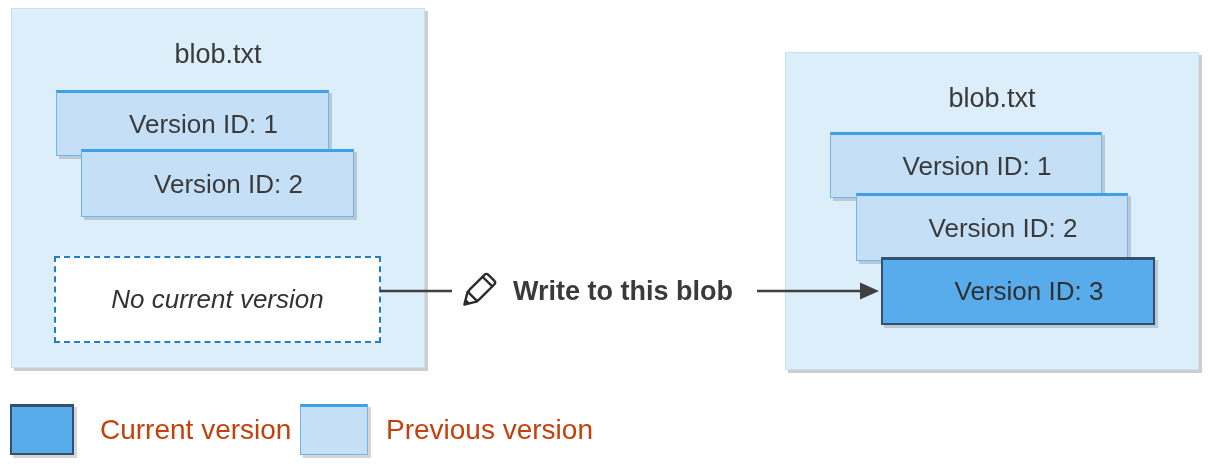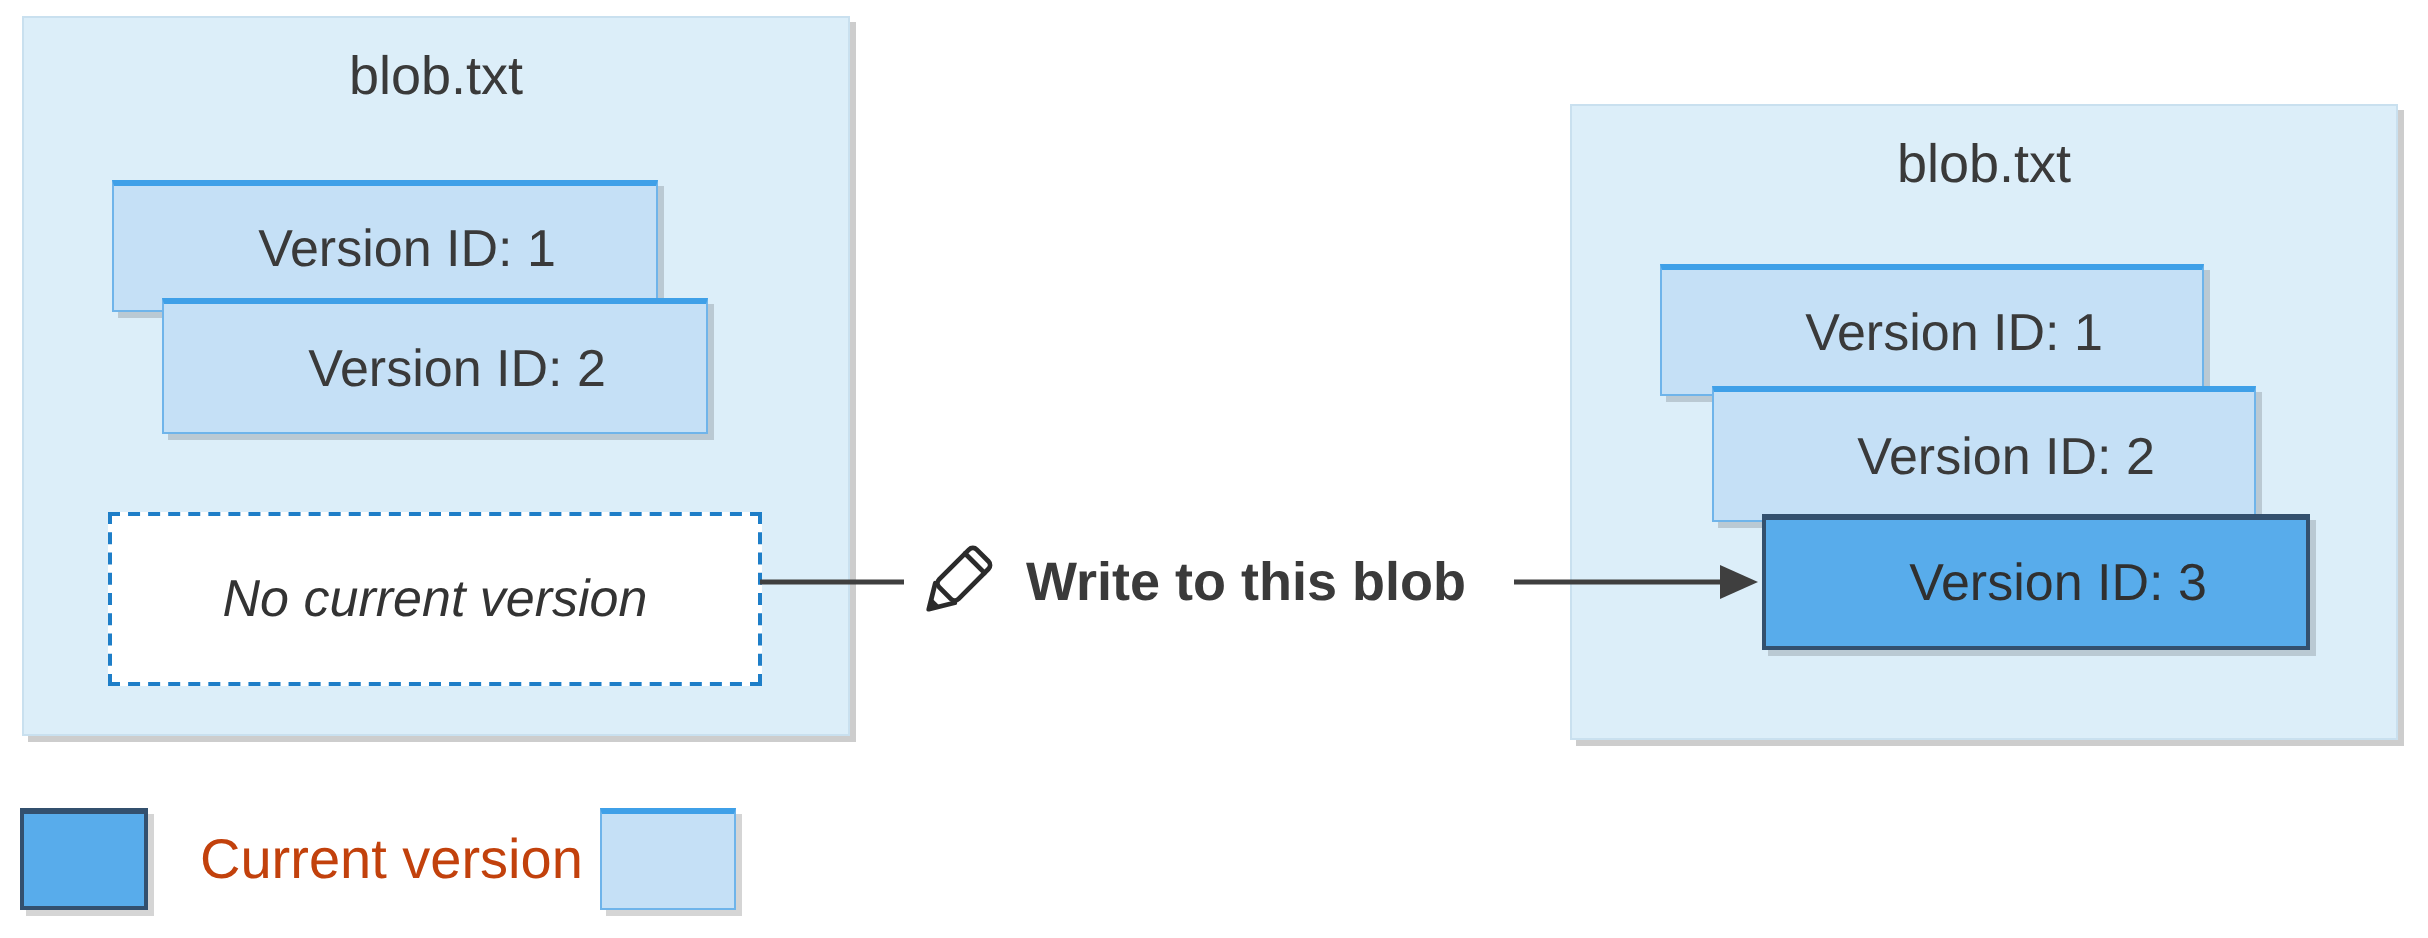--- a/index.html
+++ b/index.html
@@ -14,21 +14,21 @@
   .blob-container{
     position:absolute;
     background:var(--container-fill,#dceef9);
     border:1px solid var(--container-border,#c9e0ef);
     box-shadow:3px 3px 0 var(--shadow,#cdcdcd);
     box-sizing:border-box;
   }
   .blob-container.left{left:11px;top:8px;width:414px;height:360px;}
   .blob-container.right{left:785px;top:52px;width:414px;height:318px;}
   .blob-title{
-    position:absolute;left:0;top:16px;width:100%;
+    position:absolute;left:0;top:32px;width:100%;
     text-align:center;font-size:27px;line-height:27px;
     color:var(--text,#3a3a3a);
   }
   .version-box{
     position:absolute;
     display:flex;align-items:center;justify-content:center;
     font-size:26px;
     box-sizing:border-box;
     box-shadow:3px 3px 0 rgba(145,155,165,0.45);
     padding-left:22px;
@@ -134,14 +134,15 @@
       <path d="M16.5 32.5 L24 45 L31.5 32.5"></path>
       <path d="M20.6 39.5 L24 45 L27.4 39.5 Z" fill="#2b2b2b" stroke="none"></path>
     </g>
   </svg>
 
   <span class="action-label">Write to this blob</span>
 
   <div class="legend-swatch current"></div>
   <span class="legend-label current">Current version</span>
   <div class="legend-swatch previous"></div>
+  <span class="legend-label previous">Previous version</span>
 
 </div>
 
 </body></html>

